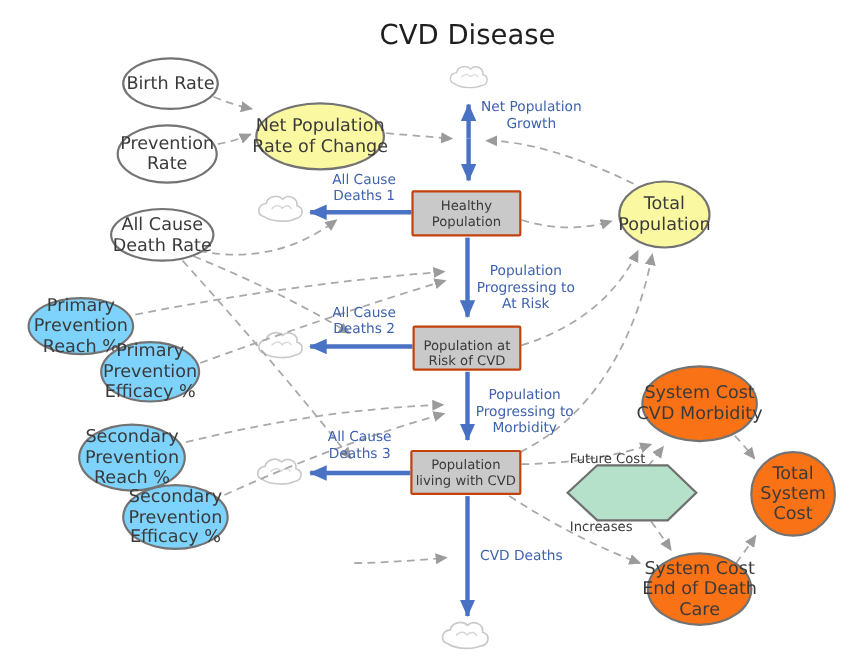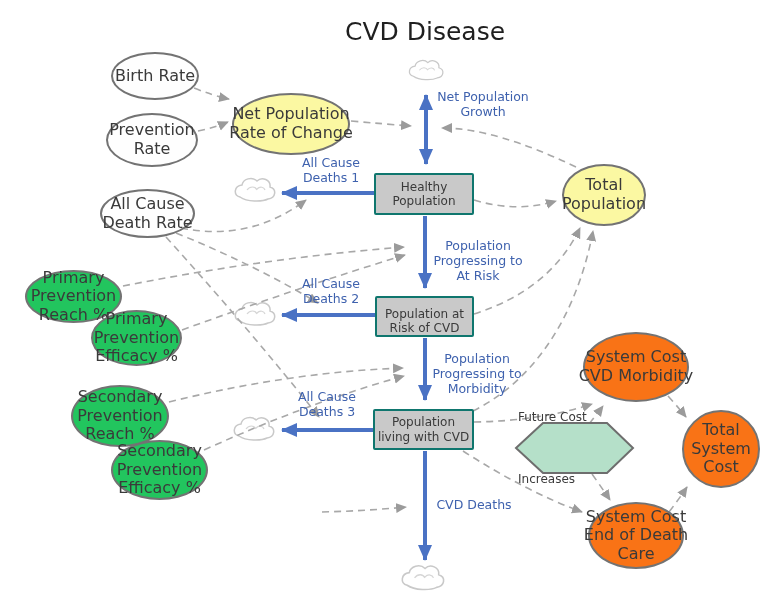--- a/index.html
+++ b/index.html
@@ -10,26 +10,26 @@
   #wires{position:absolute;left:0;top:0;z-index:1;}
   .node{
     position:absolute;z-index:2;display:flex;flex-direction:column;
     align-items:center;justify-content:center;text-align:center;
     border:2px solid #737373;border-radius:50%;
     color:#3a3a3a;font-size:16px;line-height:1.16;box-sizing:border-box;
   }
   .node span{display:block;white-space:nowrap;}
   .white{background:#fefefe;}
   .yellow{background:#fbf8a2;}
-  .peach{background:#22c55e;text-align:center;}
+  .peach{background:#7dd3fc;text-align:center;}
   .green{background:#f97316;}
   .stock{
     position:absolute;z-index:2;display:flex;flex-direction:column;
     align-items:center;justify-content:center;text-align:center;
-    background:#c9c9c9;border:2px solid #0f766e;border-radius:2px;
+    background:#c9c9c9;border:2px solid #c2410c;border-radius:2px;
     color:#3a3a3a;font-size:12px;line-height:1.18;box-sizing:border-box;
   }
   .stock span{display:block;white-space:nowrap;}
   .hexlabel{
     position:absolute;z-index:3;display:flex;flex-direction:column;
     align-items:flex-start;justify-content:center;text-align:center;
     color:#3a3a3a;font-size:12px;line-height:1.18;background:transparent;gap:48px;
   }
   .hexlabel span{display:block;white-space:nowrap;}
   .flowlbl{

